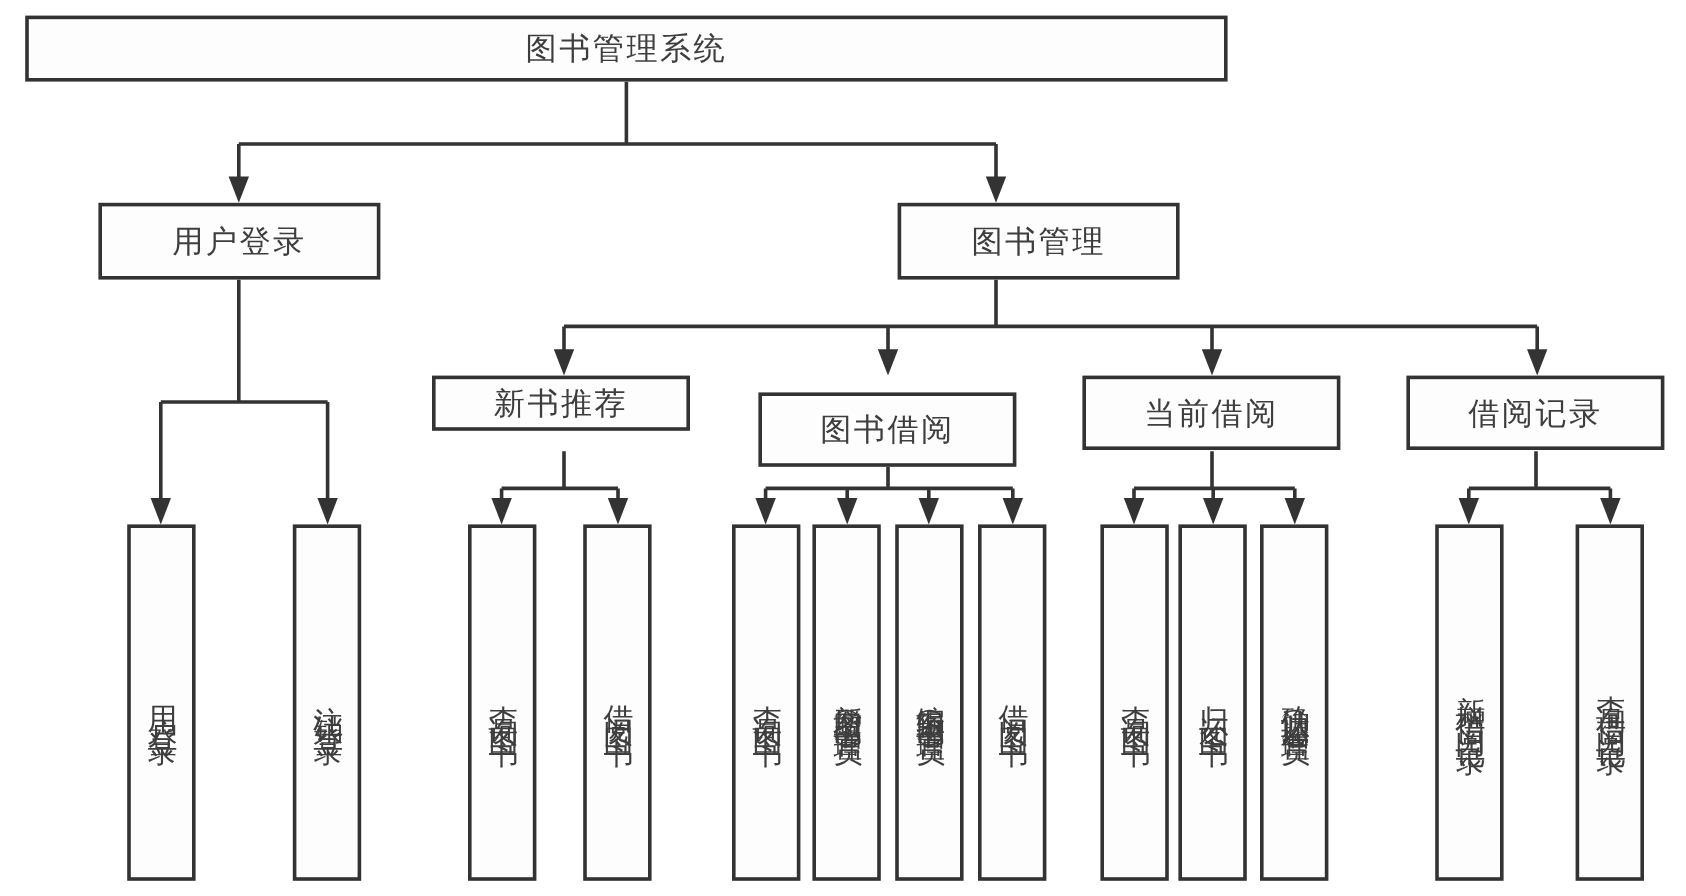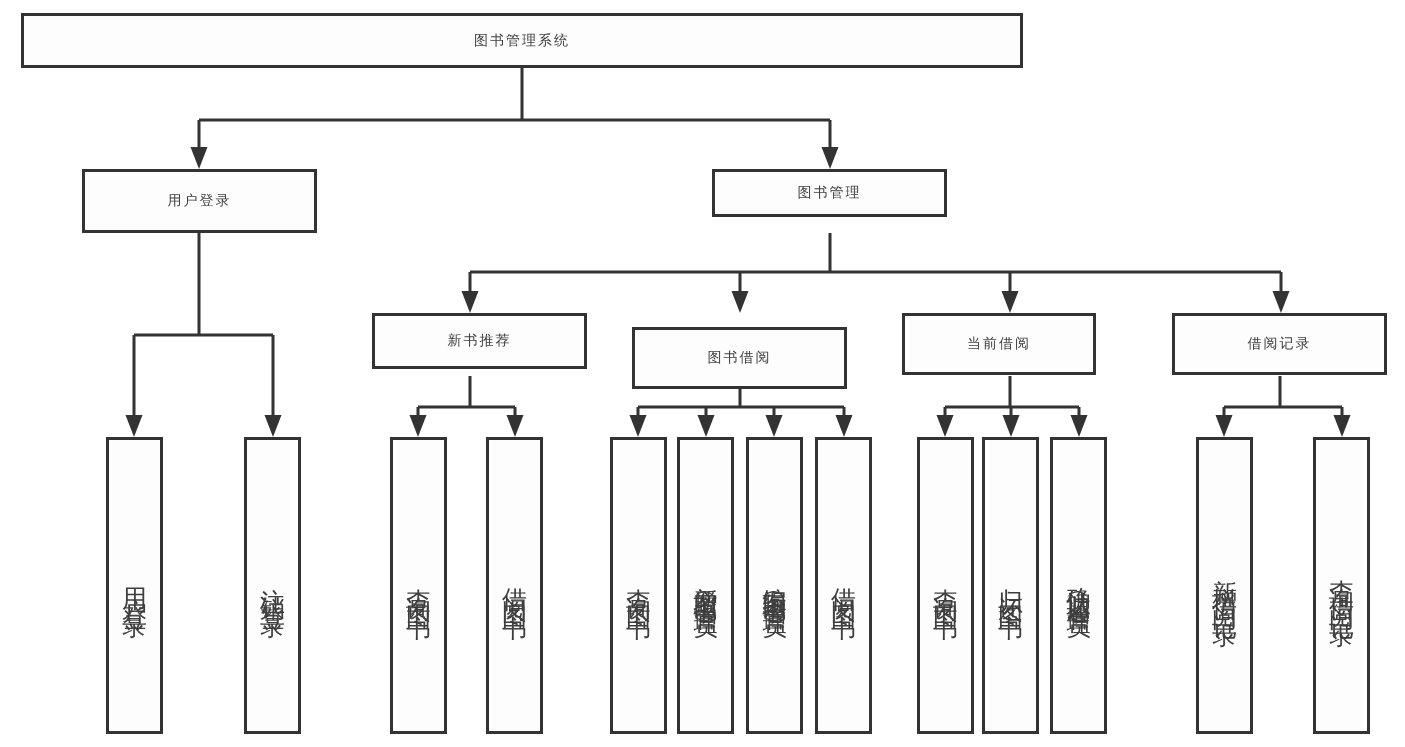--- a/index.html
+++ b/index.html
@@ -28,21 +28,21 @@
     box-sizing: border-box;
     border: 3px solid #333333;
     background: #fdfdfd;
     display: flex;
     align-items: center;
     justify-content: center;
     color: #3e3e3e;
     text-align: center;
   }
   .h {
-    font-size: 14px;
+    font-size: 26px;
     letter-spacing: 2px;
     white-space: nowrap;
   }
   .leaf {
     writing-mode: vertical-rl;
     text-orientation: mixed;
     font-size: 25px;
     letter-spacing: 9px;
     line-height: 1;
   }
@@ -102,25 +102,25 @@
       <polygon points="1002.5,415 1019.5,415 1011,437"></polygon>
       <polygon points="1070.5,415 1087.5,415 1079,437"></polygon>
       <polygon points="1215.5,415 1232.5,415 1224,437"></polygon>
       <polygon points="1333.5,415 1350.5,415 1342,437"></polygon>
     </g>
   </svg>
 
   <div class="box h" style="left:21px; top:13px; width:1002px; height:55px;">图书管理系统</div>
 
   <div class="box h" style="left:82px; top:169px; width:235px; height:64px;">用户登录</div>
-  <div class="box h" style="left:712px; top:169px; width:235px; height:48px;">图书管理</div>
+  <div class="box h" style="left:748px; top:169px; width:235px; height:64px;">图书管理</div>
 
-  <div class="box h" style="left:372px; top:313px; width:215px; height:56px;font-family:Liberation Mono, monospace;">新书推荐</div>
+  <div class="box h" style="left:360px; top:313px; width:215px; height:46px;font-family:Liberation Mono, monospace;">新书推荐</div>
   <div class="box h" style="left:632px; top:327px; width:215px; height:62px;">图书借阅</div>
-  <div class="box h" style="left:902px; top:313px; width:194px; height:62px;">当前借阅</div>
+  <div class="box h" style="left:902px; top:313px; width:215px; height:62px;">当前借阅</div>
   <div class="box h" style="left:1172px; top:313px; width:215px; height:62px;">借阅记录</div>
 
   <div class="box leaf" style="left:106px; top:437px; width:57px; height:297px;">用户登录</div>
   <div class="box leaf" style="left:244px; top:437px; width:57px; height:297px;">注销登录</div>
 
   <div class="box leaf" style="left:390px; top:437px; width:57px; height:297px;">查询图书</div>
   <div class="box leaf" style="left:486px; top:437px; width:57px; height:297px;">借阅图书</div>
 
   <div class="box leaf" style="left:610px; top:437px; width:57px; height:297px;">查询图书</div>
   <div class="box leaf tight" style="left:677px; top:437px; width:57px; height:297px;">新增图书（管理员）</div>

